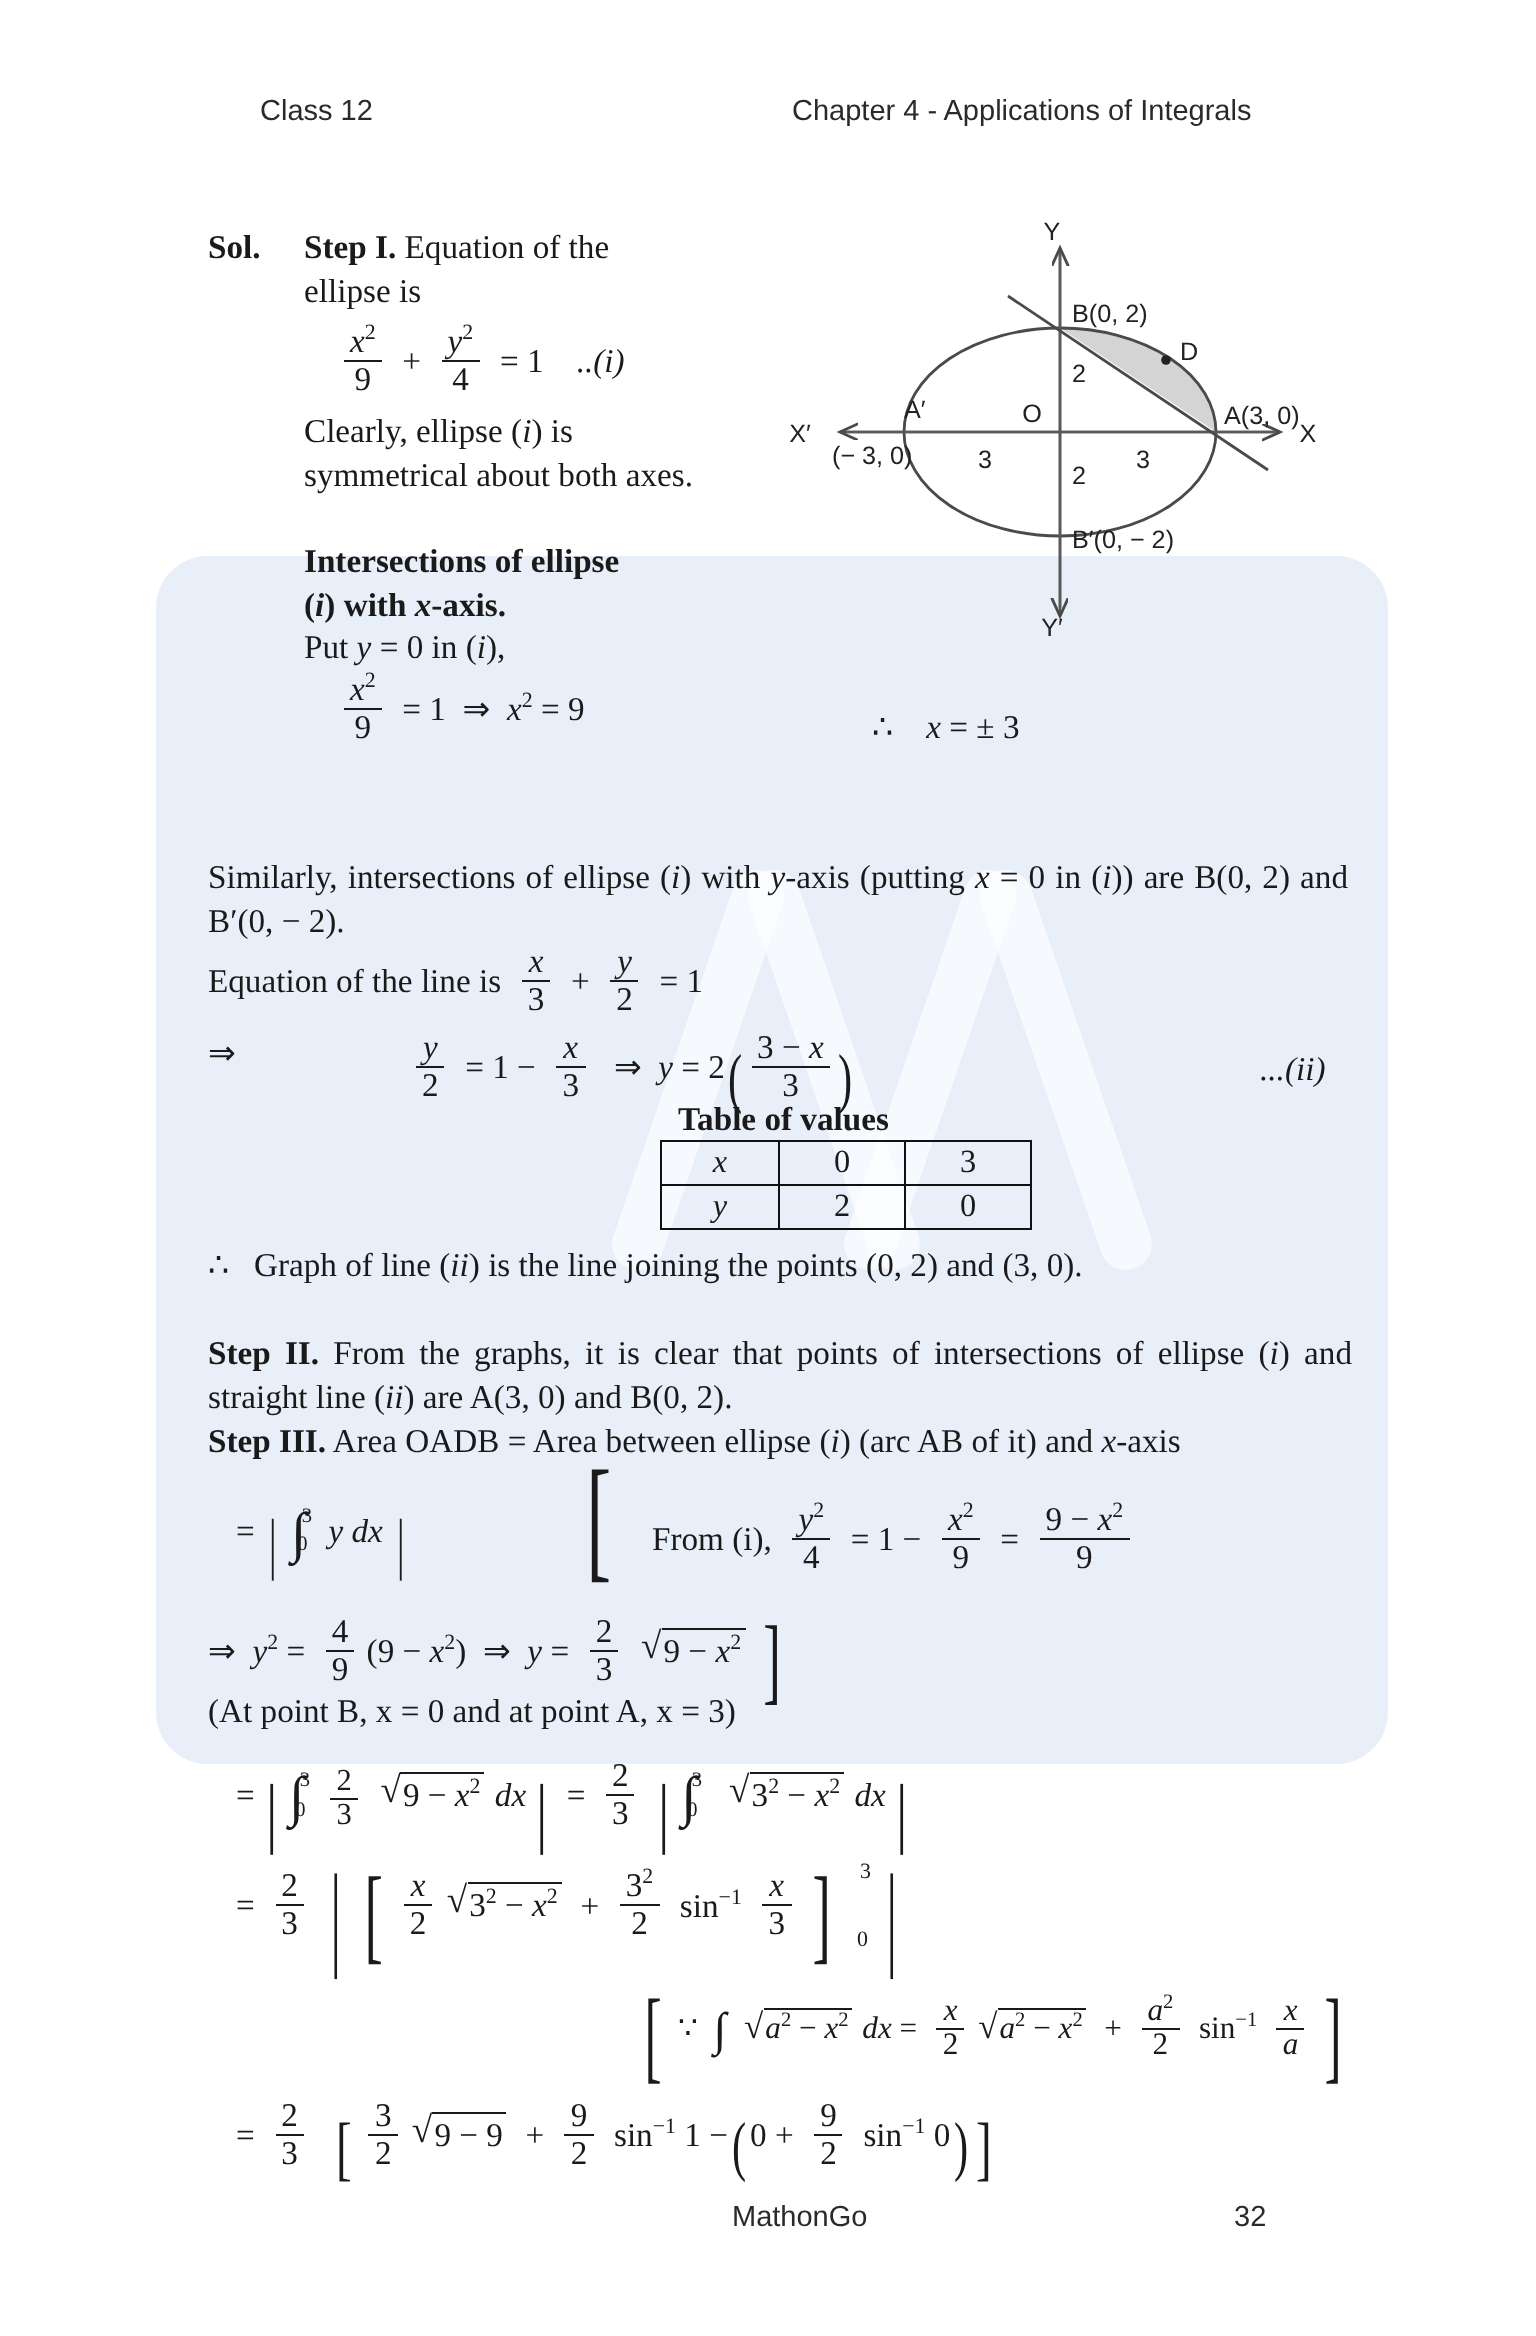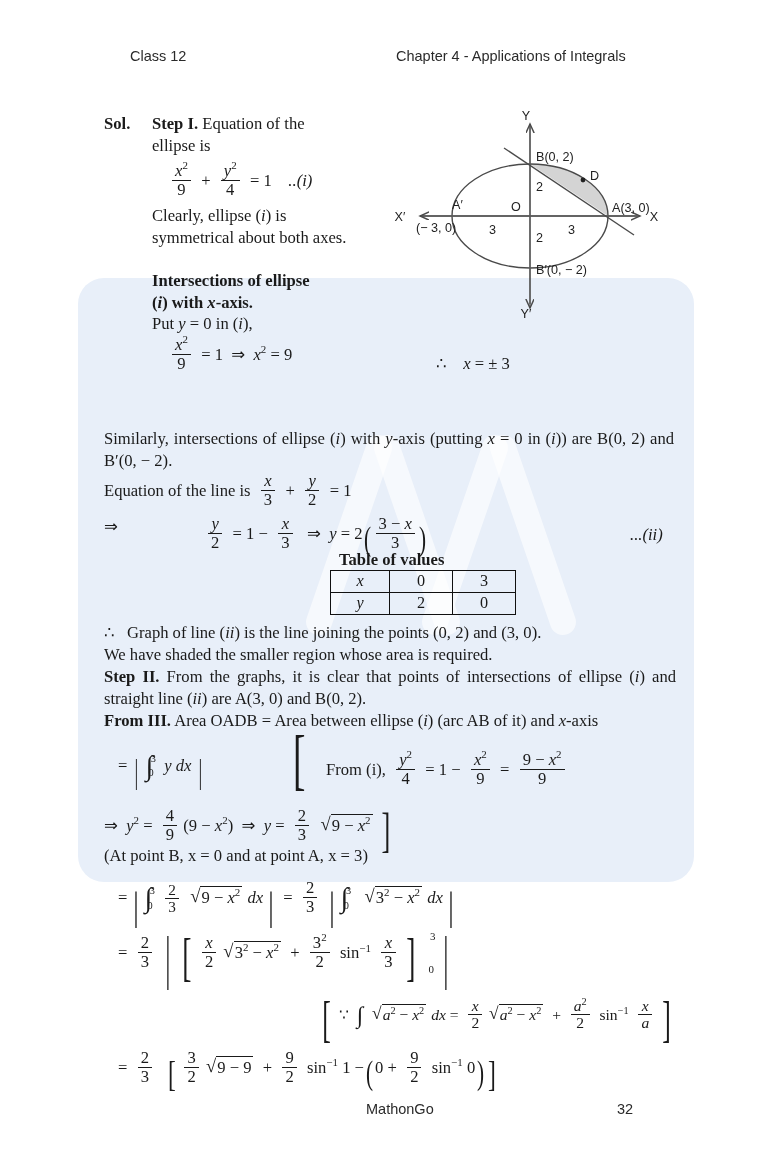--- a/index.html
+++ b/index.html
@@ -214,29 +214,28 @@
       <td class="k">y</td>
       <td>2</td>
       <td>0</td>
     </tr>
   </tbody>
     </table>
 
   <div class="blk" style="left:104px;top:622px;width:570px;">
     ∴&nbsp;&nbsp;&nbsp;Graph of line (<i>ii</i>) is the line joining the points (0, 2) and (3, 0).
   </div>
-  <div class="blk" style="left:104px;top:644px;width:570px;">We have shaded the smaller region whose area is required.</div>
 
   <div class="blk" style="left:104px;top:666px;width:572px;text-align:justify;">
     <b>Step II.</b>
     From the graphs, it is clear that points of intersections of ellipse (<i>i</i>) and straight line (<i>ii</i>) are A(3, 0) and B(0, 2).
   </div>
 
   <div class="blk" style="left:104px;top:710px;width:572px;text-align:justify;">
-    <b>From III.</b>
+    <b>Step III.</b>
     Area OADB = Area between ellipse (<i>i</i>) (arc AB of it) and <i>x</i>-axis
   </div>
 
   <div class="blk" style="left:118px;top:755px;">
     <span class="nw">
       =&nbsp;<span class="bar">|</span>&nbsp;<span class="intg"><span class="s">∫</span><span class="up">3</span><span class="lo">0</span></span>&nbsp;<i>y dx</i>&nbsp;<span class="bar">|</span>
     </span>
   </div>
 
   <div class="blk" style="left:288px;top:742px;">

